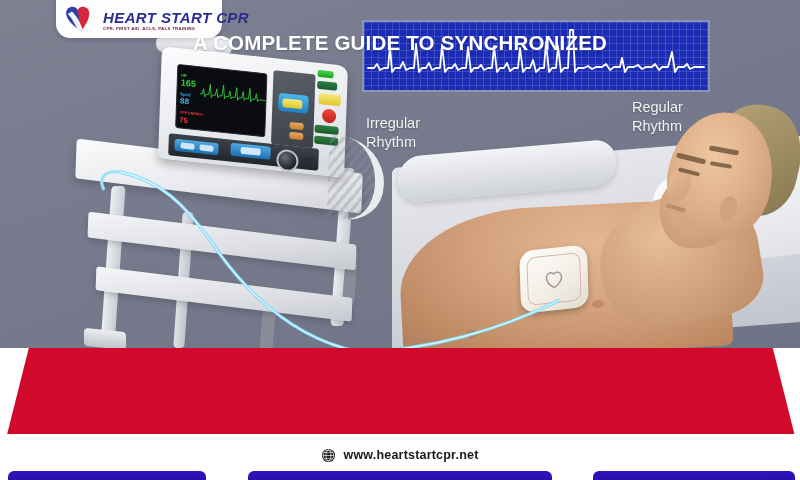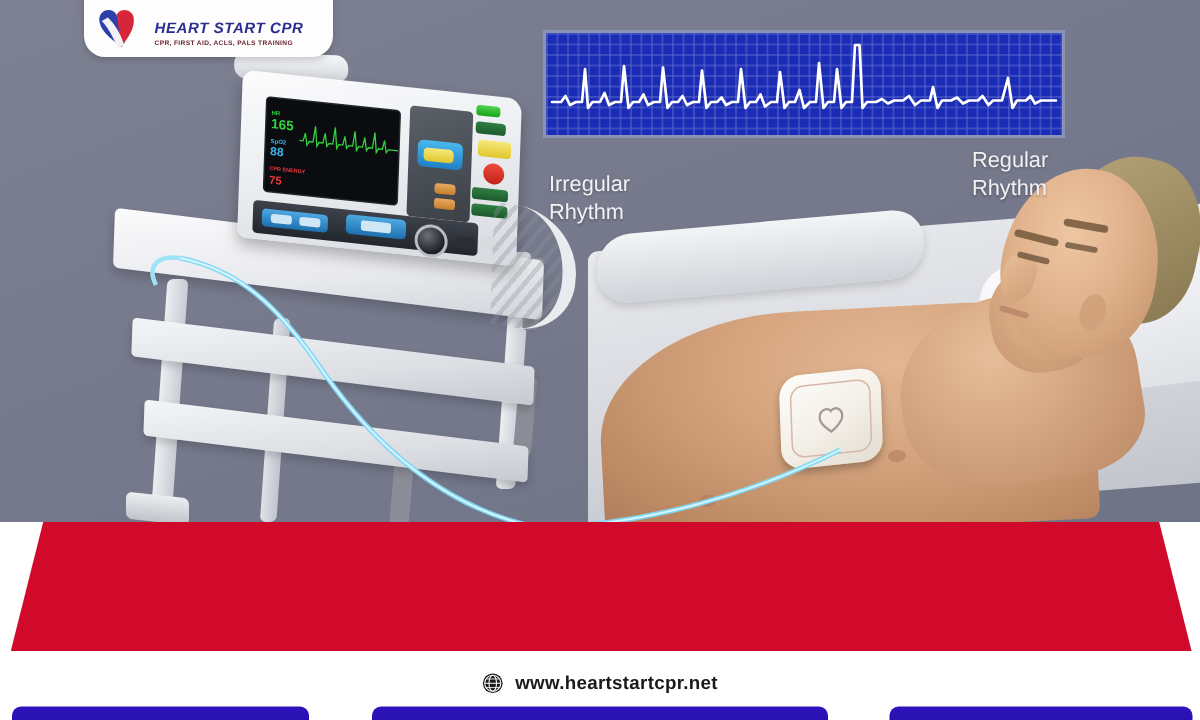--- a/index.html
+++ b/index.html
@@ -25,21 +25,21 @@
   .logo-plate {
     position:absolute; left:56px; top:-18px; width:166px; height:56px;
     background:#fdfdfd; border-radius:0 0 14px 14px;
     box-shadow:0 2px 5px rgba(0,0,0,.18);
     display:flex; align-items:flex-end; padding:0 6px 5px 8px; gap:5px;
   }
   .logo-heart { position:relative; width:34px; height:28px; flex:0 0 34px; }
   .logo-heart svg { width:34px; height:28px; display:block; }
   .logo-txt { display:flex; flex-direction:column; line-height:1; padding-bottom:2px; }
   .logo-main {
-    font-size:10px; font-weight:bold; font-style:italic; letter-spacing:.4px;
+    font-size:15px; font-weight:bold; font-style:italic; letter-spacing:.4px;
     color:#2b2d8f; white-space:nowrap;
   }
   .logo-sub {
     font-size:4.4px; font-weight:bold; letter-spacing:.25px;
     color:#6b2230; white-space:nowrap; margin-top:2px;
   }
 
   
   .ecg-wrap { position:absolute; left:362px; top:20px; width:348px; height:72px; }
   .ecg-box {
@@ -57,21 +57,21 @@
   }
   .ecg-box svg { position:absolute; left:0; top:0; width:100%; height:100%; }
 
   .ecg-labels { position:absolute; left:362px; top:96px; width:348px; height:44px; }
   .ecg-label {
     position:absolute; color:#f2f2f4; font-size:14.5px; line-height:1.28;
     text-shadow:0 1px 2px rgba(0,0,0,.28); font-weight:400;
   }
   .ecg-label.l1 { left:4px; top:18px; }
   .ecg-label.l2 { left:114px; top:12px; }
-  .ecg-label.l3 { left:270px; top:2px;margin-left:16px; }
+  .ecg-label.l3 { left:270px; top:2px; }
 
   
   .bed-base {
     position:absolute; left:392px; top:168px; width:420px; height:186px;
     background:linear-gradient(175deg,#e9eaee 0%,#d6d8de 55%,#c2c5cd 100%);
     transform:skewY(-4.5deg); transform-origin:left top;
     border-radius:6px 0 0 0;
   }
   .bed-rail {
     position:absolute; left:398px; top:148px; width:218px; height:46px;
@@ -420,20 +420,21 @@
       <div>Rhythm</div>
     </div>
     <div class="ecg-label l3">
       <div>Regular</div>
       <div>Rhythm</div>
     </div>
   </div>
 
   <div class="banner"></div>
   <div class="banner-txt">
+    <div>A COMPLETE GUIDE TO SYNCHRONIZED</div>
   </div>
 
   <div class="urlbar">
     <svg class="globe" viewBox="0 0 24 24">
       <circle cx="12" cy="12" r="10.5" fill="#1a1a1a"></circle>
       <circle cx="12" cy="12" r="8.6" fill="none" stroke="#ffffff" stroke-width="1.1"></circle>
       <ellipse cx="12" cy="12" rx="4" ry="8.6" fill="none" stroke="#ffffff" stroke-width="1.1"></ellipse>
       <line x1="3.4" y1="12" x2="20.6" y2="12" stroke="#ffffff" stroke-width="1.1"></line>
       <line x1="4.8" y1="7.4" x2="19.2" y2="7.4" stroke="#ffffff" stroke-width=".9"></line>
       <line x1="4.8" y1="16.6" x2="19.2" y2="16.6" stroke="#ffffff" stroke-width=".9"></line>

